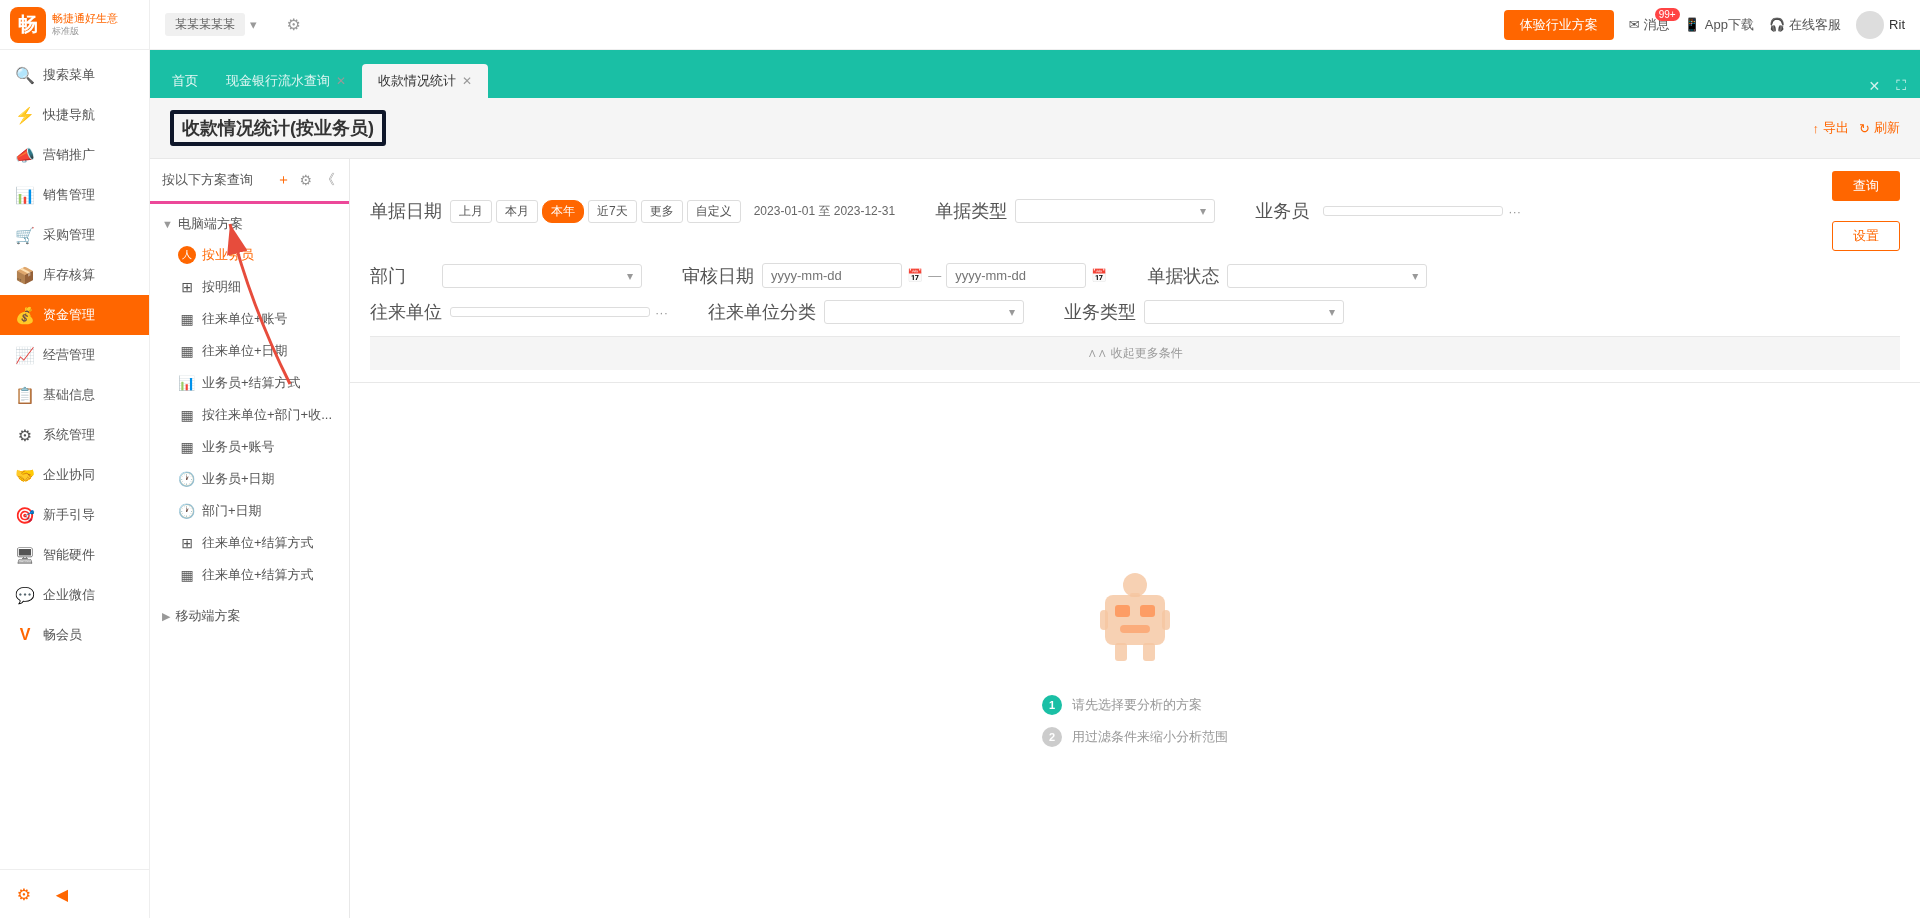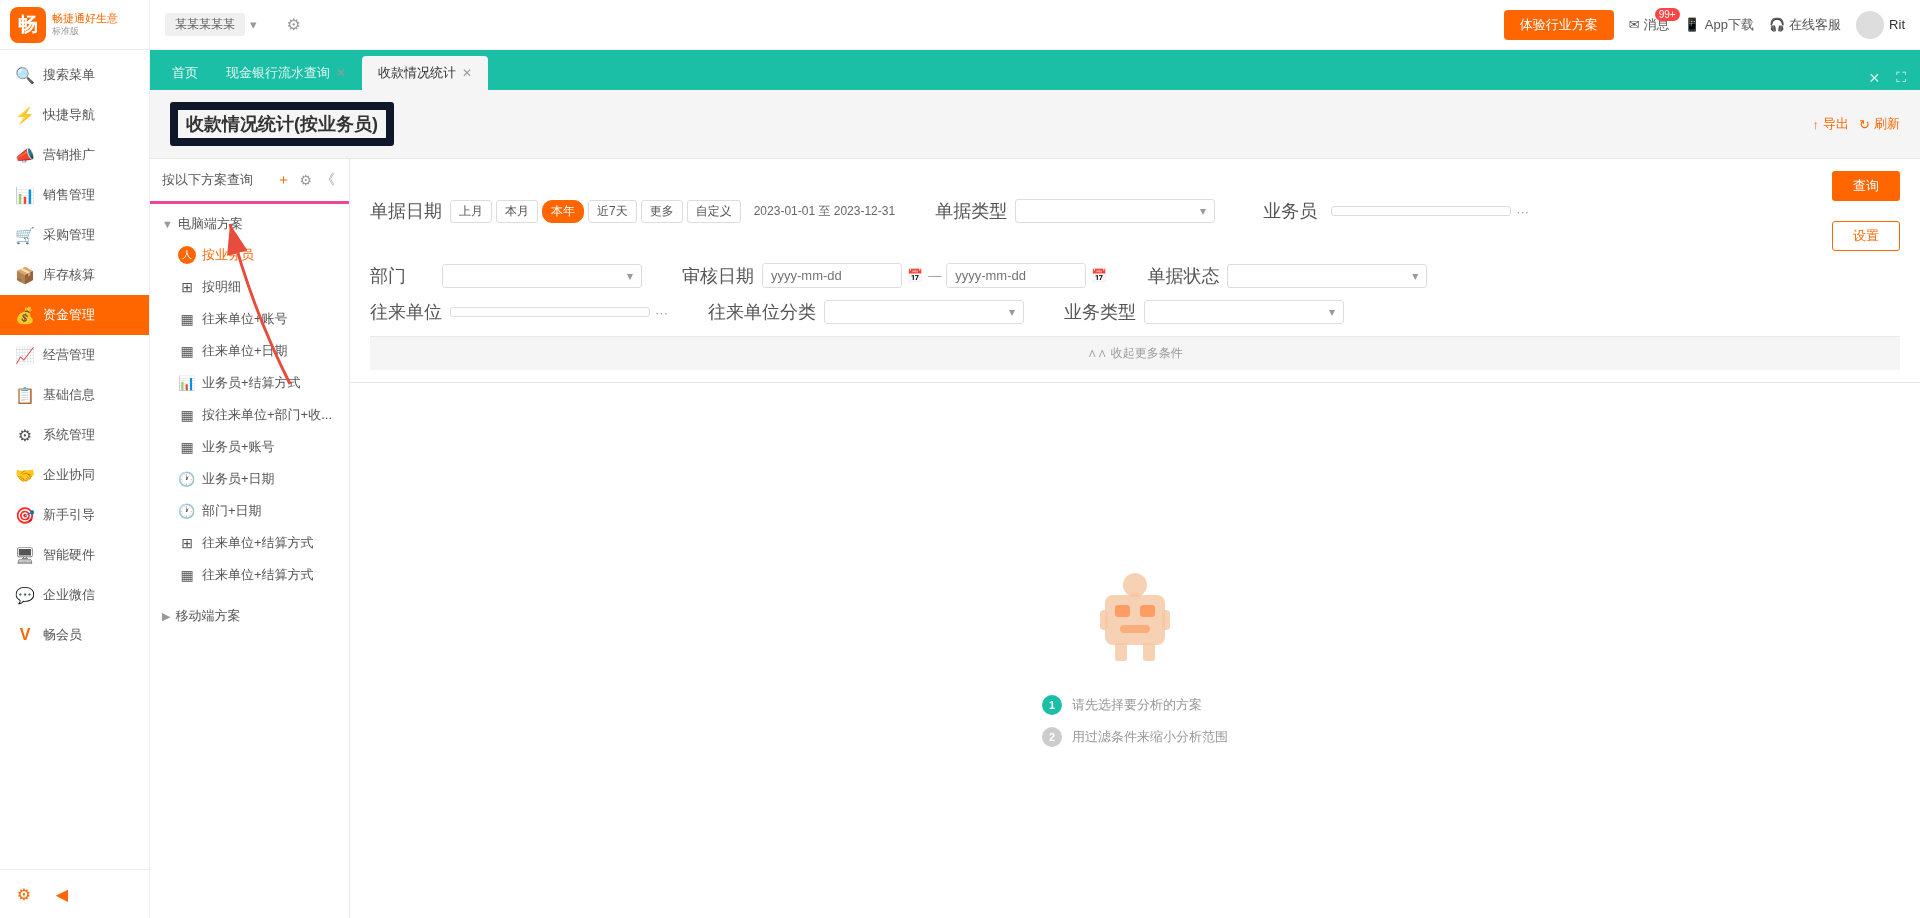--- a/index.html
+++ b/index.html
@@ -29,31 +29,31 @@
     .topbar-settings { color: #999; cursor: pointer; font-size: 16px; }
     .topbar-trial-btn { background: #ff6600; color: white; border: none; padding: 6px 16px; border-radius: 4px; cursor: pointer; font-size: 13px; }
     .topbar-right { display: flex; align-items: center; gap: 15px; margin-left: auto; }
     .topbar-msg { position: relative; cursor: pointer; display: flex; align-items: center; gap: 4px; color: #555; }
     .badge { background: #ff4444; color: white; font-size: 10px; padding: 1px 4px; border-radius: 8px; position: absolute; top: -8px; right: -10px; }
     .topbar-app { display: flex; align-items: center; gap: 4px; cursor: pointer; color: #555; }
     .topbar-service { display: flex; align-items: center; gap: 4px; cursor: pointer; color: #555; }
     .topbar-avatar { width: 28px; height: 28px; background: #ddd; border-radius: 50%; cursor: pointer; }
 
     
-    .tabs { height: 40px; background: #1abfa5; display: flex; align-items: flex-end; padding: 0 10px; gap: 0; }
+    .tabs { height: 48px; background: #1abfa5; display: flex; align-items: flex-end; padding: 0 10px; gap: 0; }
     .tab { padding: 8px 16px; cursor: pointer; font-size: 13px; color: rgba(255,255,255,0.85); border-radius: 4px 4px 0 0; display: flex; align-items: center; gap: 6px; }
     .tab.active { background: #f5f5f5; color: #333; font-weight: 500; }
     .tab-close { font-size: 12px; color: #999; cursor: pointer; }
     .tab-home { color: rgba(255,255,255,0.9); padding: 8px 12px; }
     .tabs-right { margin-left: auto; display: flex; align-items: center; gap: 8px; }
     .tabs-window-btn { color: rgba(255,255,255,0.8); cursor: pointer; font-size: 14px; padding: 4px; }
 
     
     .page-header { background: #f5f5f5; padding: 12px 20px; display: flex; align-items: center; border-bottom: 1px solid #e8e8e8; }
-    .page-title { font-size: 18px; font-weight: 600; color: #333; border: 8px solid #0f172a; padding: 2px 8px; border-radius: 3px; }
+    .page-title { font-size: 18px; font-weight: 600; color: #333; border: 4px solid #0f172a; padding: 2px 8px; border-radius: 3px; }
     .page-actions { margin-left: auto; display: flex; gap: 10px; }
     .export-btn { display: flex; align-items: center; gap: 4px; background: none; border: none; color: #ff6600; cursor: pointer; font-size: 13px; }
     .refresh-btn { display: flex; align-items: center; gap: 4px; background: none; border: none; color: #ff6600; cursor: pointer; font-size: 13px; }
 
     
     .left-panel { width: 200px; background: #fff; border-right: 1px solid #e8e8e8; overflow-y: auto; flex-shrink: 0; }
     .left-panel-header { padding: 10px 12px; display: flex; align-items: center; justify-content: space-between; background: #fff; border-bottom: 3px solid #ec4899; }
     .left-panel-title { font-size: 13px; color: #555; }
     .left-panel-actions { display: flex; gap: 5px; }
     .icon-btn { background: none; border: none; cursor: pointer; color: #999; font-size: 14px; padding: 2px; }
@@ -339,21 +339,21 @@
             </div>
             <span class="date-range">2023-01-01 至 2023-12-31</span>
           </div>
           <div style="display:flex;align-items:center;gap:8px;margin-left:20px;">
             <span class="filter-label">单据类型</span>
             <div class="filter-select" style="min-width:200px;">
               <span class="select-text"></span>
               <span class="select-arrow">▾</span>
             </div>
           </div>
-          <div style="display:flex;align-items:center;gap:8px;margin-left:28px;">
+          <div style="display:flex;align-items:center;gap:8px;margin-left:20px;">
             <span class="filter-label">业务员</span>
             <div style="display:flex;align-items:center;">
               <div class="filter-select" style="min-width:180px;">
                 <span class="select-text"></span>
               </div>
               <span class="filter-dots">···</span>
             </div>
           </div>
           <div class="action-buttons">
             <button class="query-btn">查询</button>

